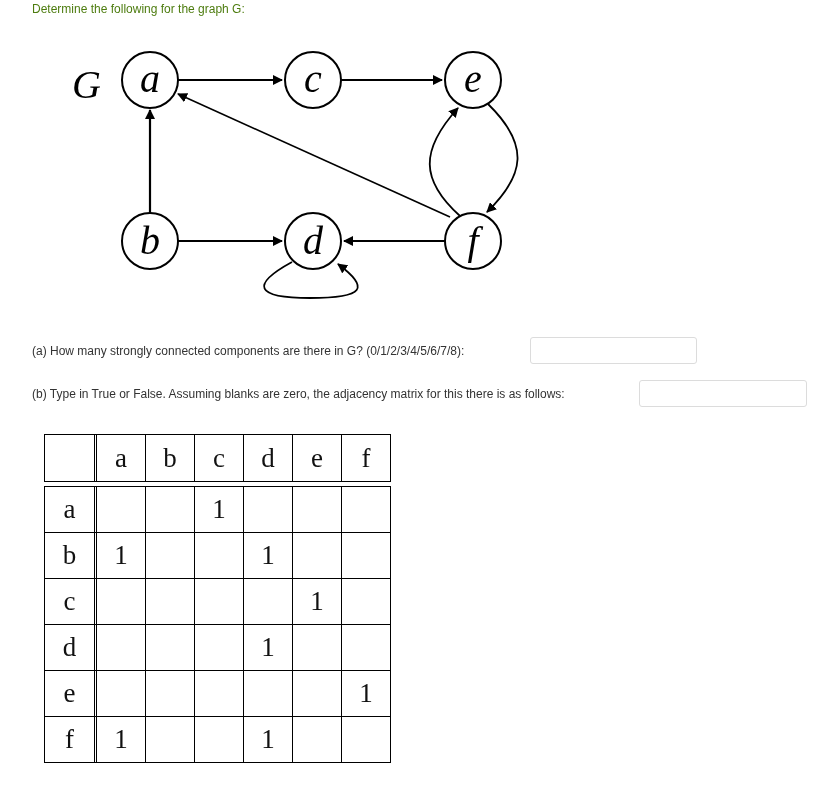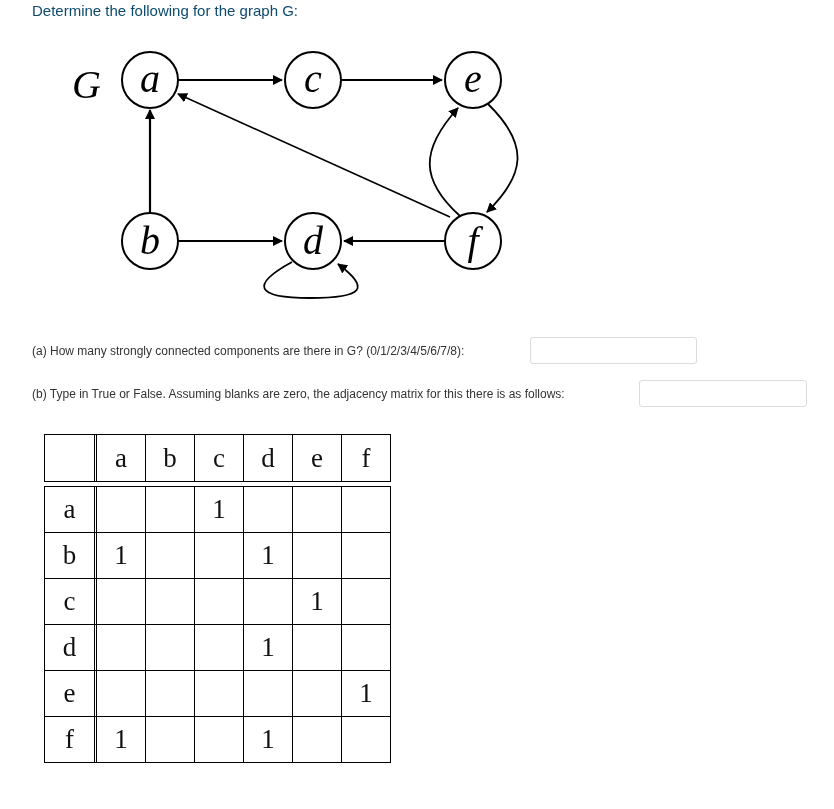--- a/index.html
+++ b/index.html
@@ -1,18 +1,18 @@
 <!DOCTYPE html>
 <html><head>
 <meta charset="utf-8">
 <style>
   html, body { margin:0; padding:0; background:#ffffff; }
   body { width:834px; height:809px; position:relative; overflow:hidden;
          font-family:"Liberation Sans", "DejaVu Sans", sans-serif; color:#333333; }
-  .title { position:absolute; left:32px; top:2px; font-size:15px; color:#0c4a6e; }
+  .title { position:absolute; left:32px; top:2px; font-size:12px; color:#4d7c0f; }
   .graph { position:absolute; left:60px; top:40px; width:470px; height:270px; }
   .q { position:absolute; font-size:12px; color:#333; white-space:nowrap; }
   .qa { left:32px; top:344px; }
   .qb { left:32px; top:387px; }
   .inp { position:absolute; border:1px solid #dcdcdc; border-radius:3px; background:#fff;
          height:27px; box-sizing:border-box; font-size:13px; padding:0 6px;
          font-family:"Liberation Sans", sans-serif; outline:none; }
   .inp-a { left:530px; top:337px; width:167px; }
   .inp-b { left:639px; top:380px; width:168px; }
   .matrix { position:absolute; left:44px; top:435px; width:352px; }

